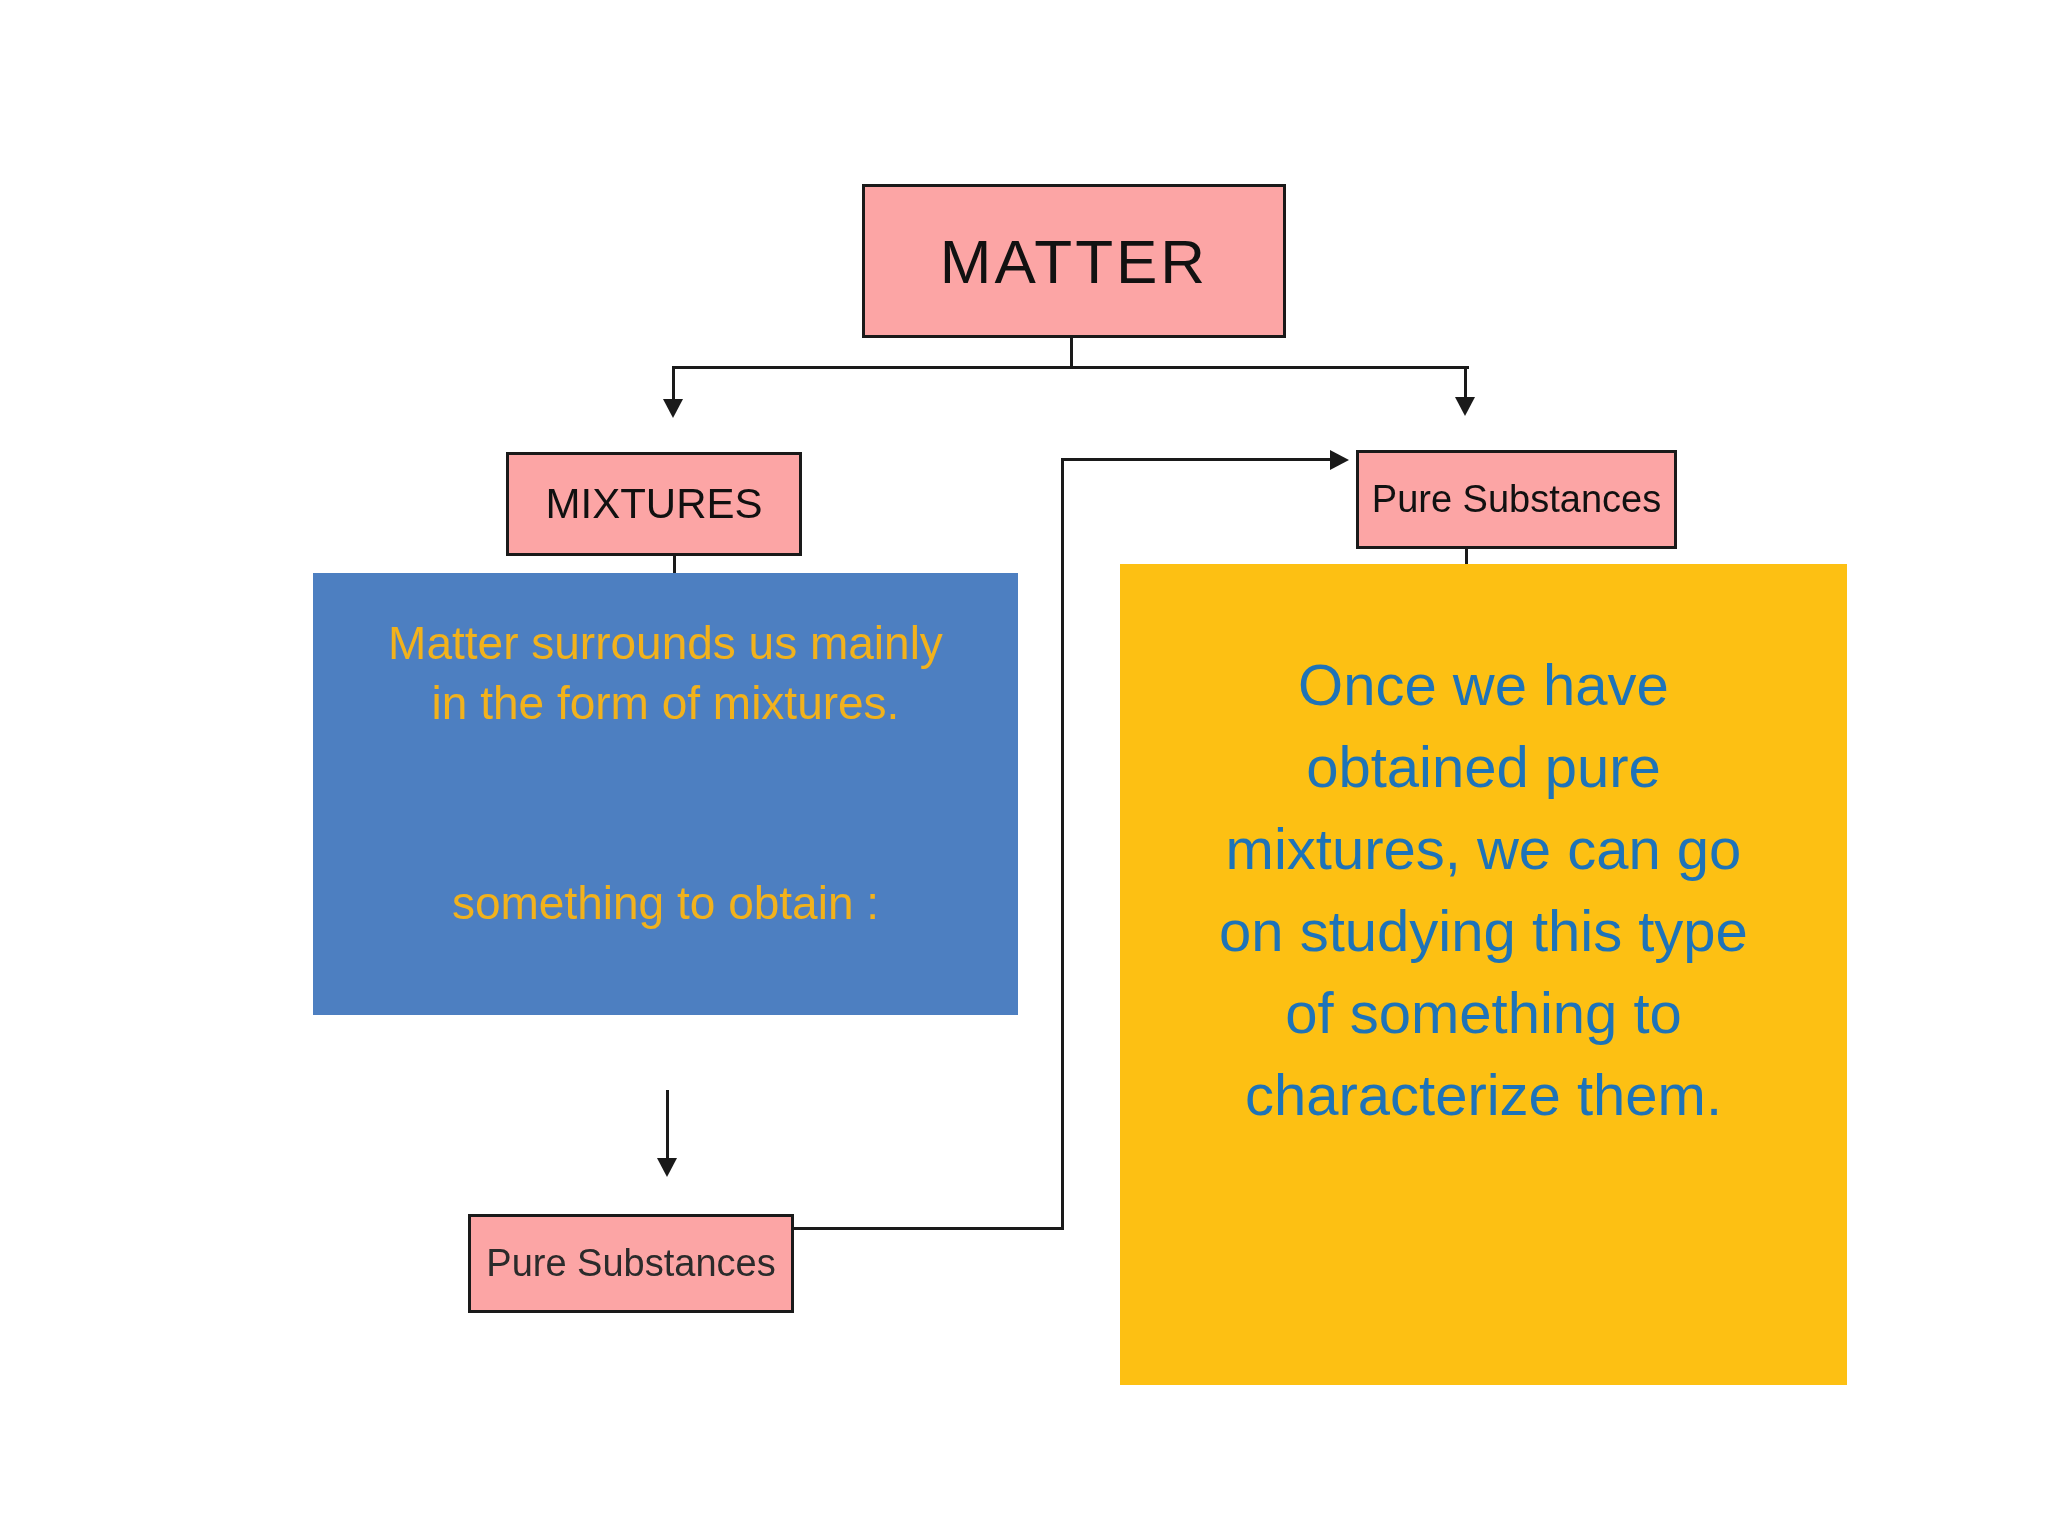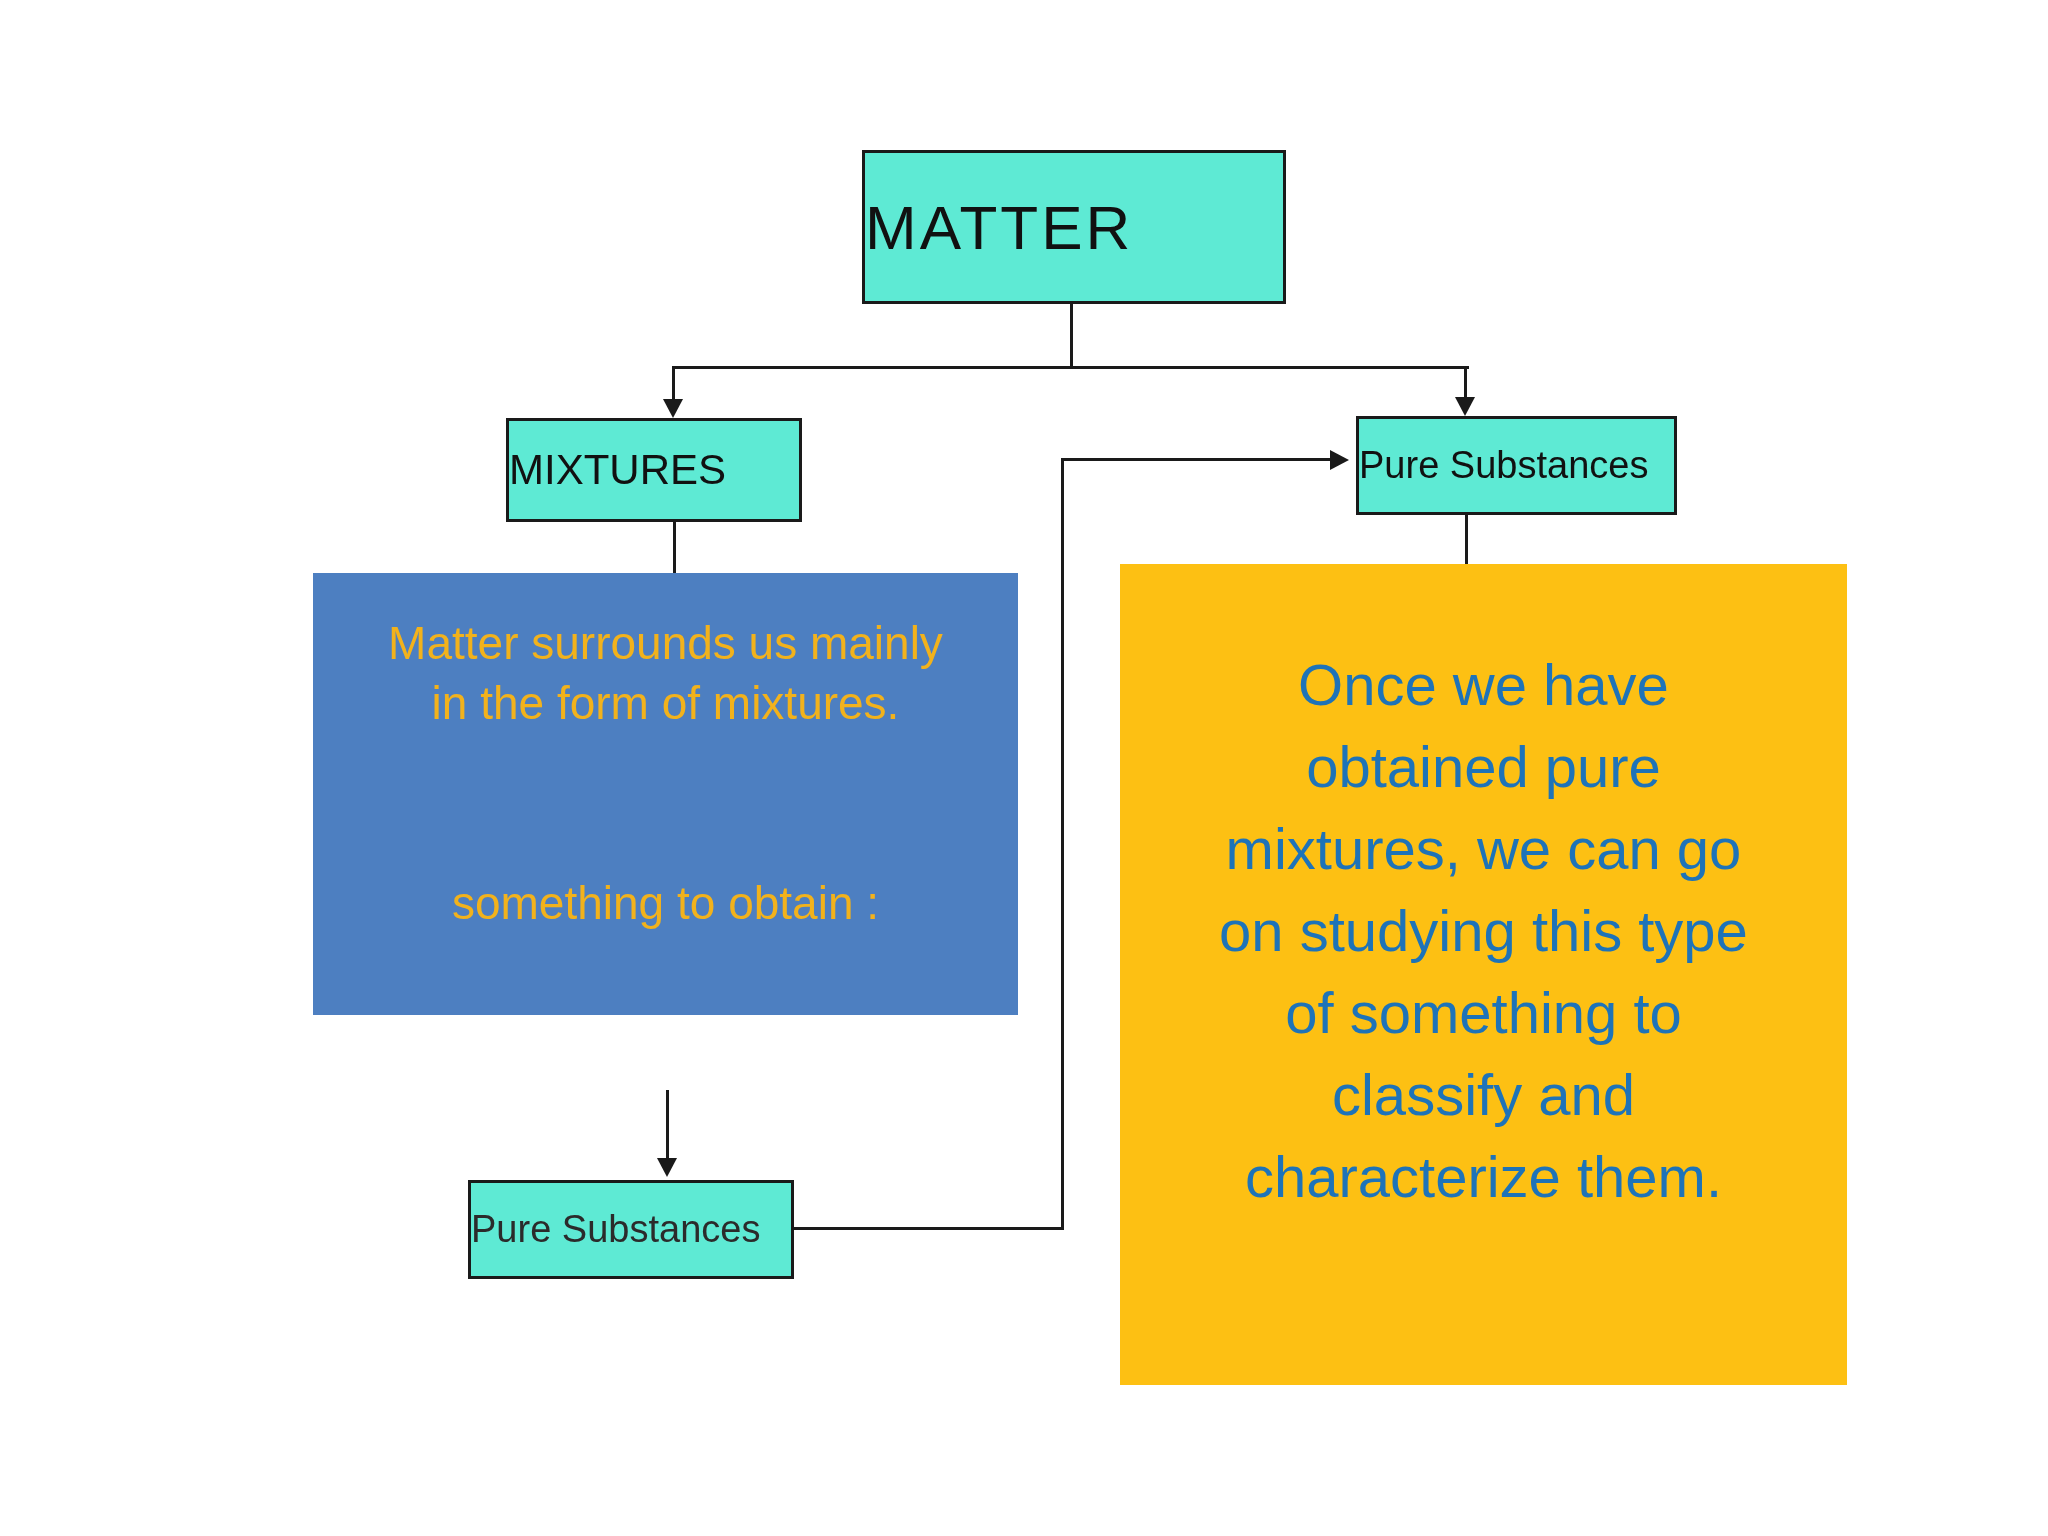--- a/index.html
+++ b/index.html
@@ -13,27 +13,28 @@
     --line: #1a1a1a;
     --blue-box: #4d7fc1;
     --yellow-box: #fdc013;
     --gold-text: #f2b21c;
     --blue-text: #1e73b8;
   }
 
   
   .node {
     position: absolute;
-    background: #5eead4;
+    background: #fca5a5;
     border: 3px solid #1a1a1a;
     display: flex;
     align-items: center;
-    justify-content: flex-start;
+    justify-content: center;
     color: #111111;
     white-space: nowrap;
+    margin-top: 34px;
   }
   .node-matter      { left: 862px;  top: 150px;  width: 418px; height: 148px; font-size: 62px; letter-spacing: 3px; }
   .node-mixtures    { left: 506px;  top: 418px;  width: 290px; height: 98px;  font-size: 42px; }
   .node-pure-right  { left: 1356px; top: 416px;  width: 315px; height: 93px;  font-size: 38px; }
   .node-pure-bottom { left: 468px;  top: 1180px; width: 320px; height: 93px;  font-size: 38px; color: #2b2b2b; }
 
   
   .line { position: absolute; background: var(--line); }
   .ln-matter-stem   { left: 1070px; top: 300px;  width: 3px;   height: 69px; }
   .ln-split-h       { left: 672px;  top: 366px;  width: 797px; height: 3px; }
@@ -136,18 +137,17 @@
     </div>
   </div>
 
   <div class="note-yellow">
     <div class="body">
       <div>Once we have</div>
       <div>obtained pure</div>
       <div>mixtures, we can go</div>
       <div>on studying this type</div>
       <div>of something to</div>
-      <div>classify and</div>
       <div>characterize them.</div>
     </div>
   </div>
 
 </div>
 
 </body></html>

